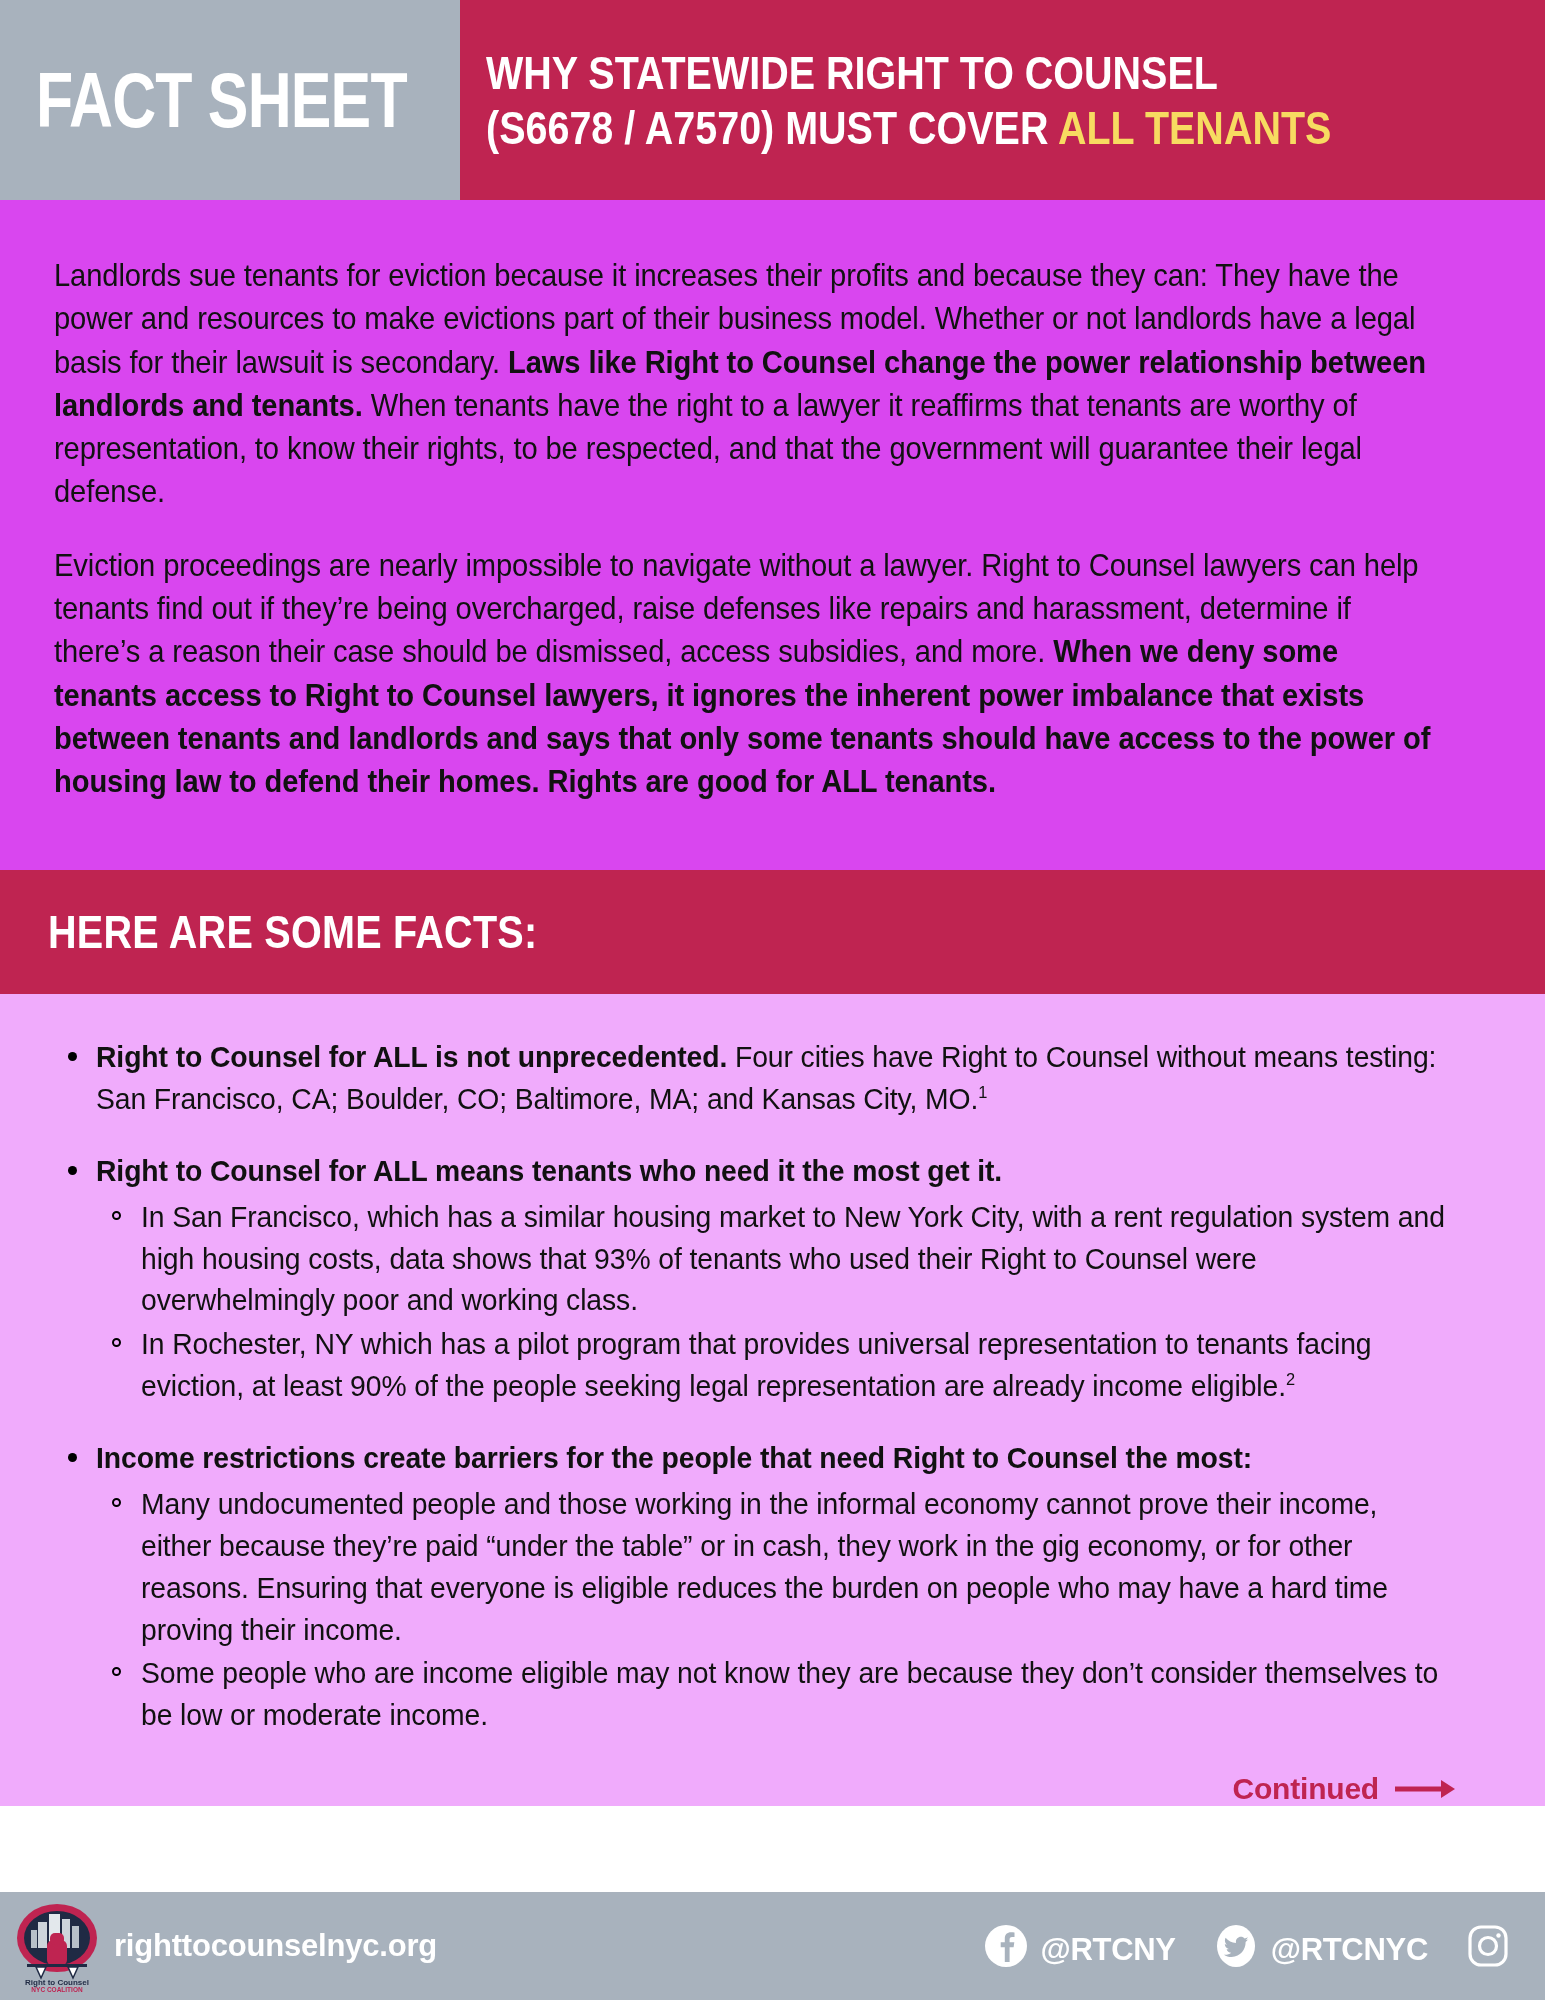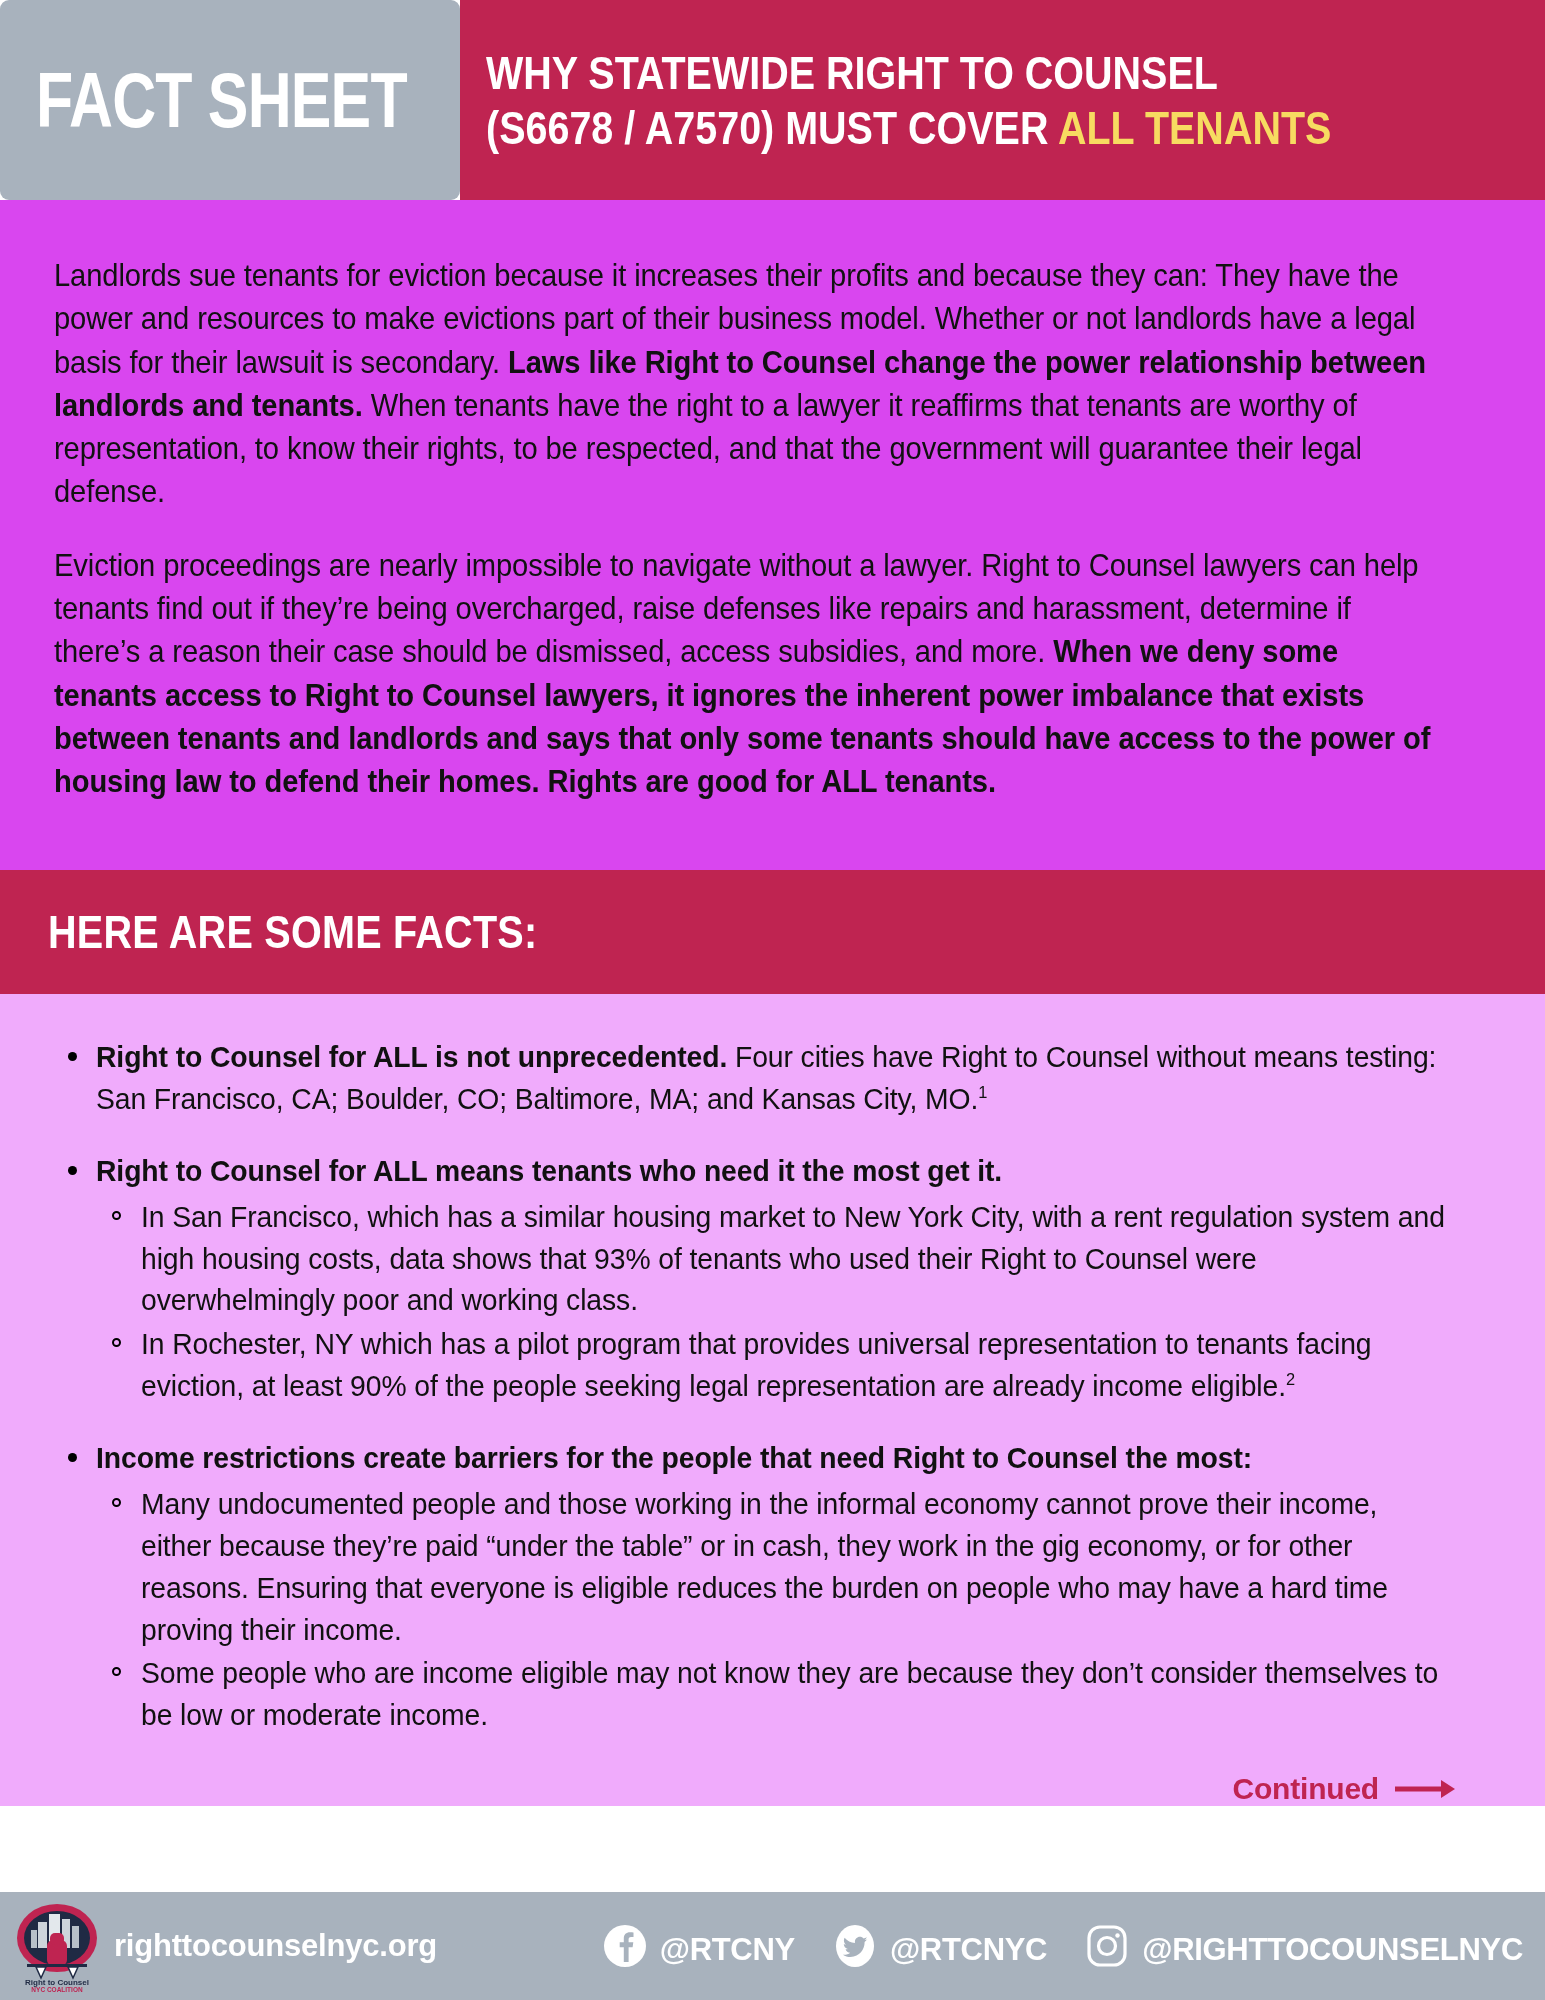--- a/index.html
+++ b/index.html
@@ -28,21 +28,20 @@
     align-items: stretch;
   }
   .header-left {
     background: #a8b2bd;
     width: 460px;
     display: flex;
     align-items: center;
     justify-content: flex-start;
     padding-left: 36px;
     box-sizing: border-box;
-    border-radius: 9px;
   }
   .fact-sheet-word {
     color: #ffffff;
     font-family: "Liberation Sans Narrow", "Liberation Sans", sans-serif;
     font-weight: bold;
     font-size: 78px;
     line-height: 0.95;
     letter-spacing: -1px;
     transform: scaleX(0.78);
     transform-origin: left center;
@@ -369,19 +368,18 @@
       </div>
 
       <div class="social-item">
         <span class="social-icon">
           <svg width="44" height="44" viewBox="0 0 44 44" aria-hidden="true">
             <rect x="4" y="3" width="36" height="38" rx="11" fill="none" stroke="#ffffff" stroke-width="3.2"></rect>
             <circle cx="22" cy="22" r="8.5" fill="none" stroke="#ffffff" stroke-width="3.2"></circle>
             <circle cx="32.5" cy="11.5" r="2.2" fill="#ffffff"></circle>
           </svg>
         </span>
-        <span class="social-handle">@RIGHTTOCOUNSELNYC</span>
       </div>
 
     </div>
   </div>
 
 </div>
 
 </body></html>

